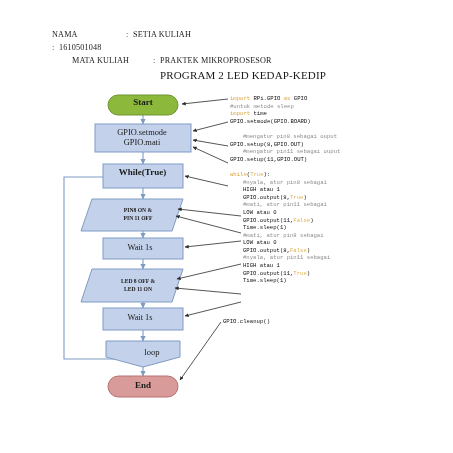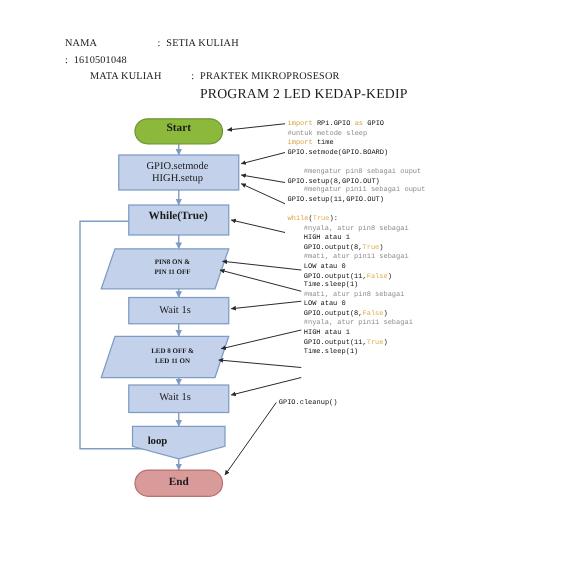--- a/index.html
+++ b/index.html
@@ -66,21 +66,21 @@
     line-height: 9.5px;
     pointer-events: none;
   }
   .nl-start  { left: 108px; top: 98px;  width: 70px; font-size: 9px;   font-weight: bold; }
   .nl-setup  { left: 92px;  top: 128px; width: 100px; font-size: 8.4px; }
   .nl-while  { left: 100px; top: 168px; width: 85px; font-size: 9px;   font-weight: bold; }
   .nl-pin    { left: 98px;  top: 206px; width: 80px; font-size: 5.6px; font-weight: bold; line-height: 8px; }
   .nl-wait1  { left: 100px; top: 243px; width: 80px; font-size: 8.4px; }
   .nl-led    { left: 98px;  top: 277px; width: 80px; font-size: 5.6px; font-weight: bold; line-height: 8px; }
   .nl-wait2  { left: 100px; top: 313px; width: 80px; font-size: 8.4px; }
-  .nl-loop   { left: 86px; top: 348px; width: 80px; font-size: 8.6px; font-weight: bold; text-align: center; }
+  .nl-loop   { left: 112px; top: 348px; width: 80px; font-size: 8.6px; font-weight: normal; text-align: center; }
   .nl-end    { left: 108px; top: 381px; width: 70px; font-size: 9px;   font-weight: bold; }
 
   
   .code-panel {
     position: absolute;
     left: 230px;
     top: 95px;
     width: 215px;
     font-family: "Liberation Mono", monospace;
     font-size: 5.6px;
@@ -191,21 +191,21 @@
       <line x1="241" y1="294" x2="175" y2="288" marker-end="url(#arrDark)"></line>
 
       <line x1="241" y1="302" x2="185" y2="316" marker-end="url(#arrDark)"></line>
 
       <line x1="221" y1="322" x2="180" y2="380" marker-end="url(#arrDark)"></line>
     </g>
   </svg>
 
   <div class="node-label nl-start">Start</div>
   <div class="node-label nl-setup">GPIO.setmode
-HIGH.setup</div>
+GPIO.mati</div>
   <div class="node-label nl-while">While(True)</div>
   <div class="node-label nl-pin">PIN8 ON &amp;
 PIN 11 OFF</div>
   <div class="node-label nl-wait1">Wait 1s</div>
   <div class="node-label nl-led">LED 8 OFF &amp;
 LED 11 ON</div>
   <div class="node-label nl-wait2">Wait 1s</div>
   <div class="node-label nl-loop">loop</div>
   <div class="node-label nl-end">End</div>
 

